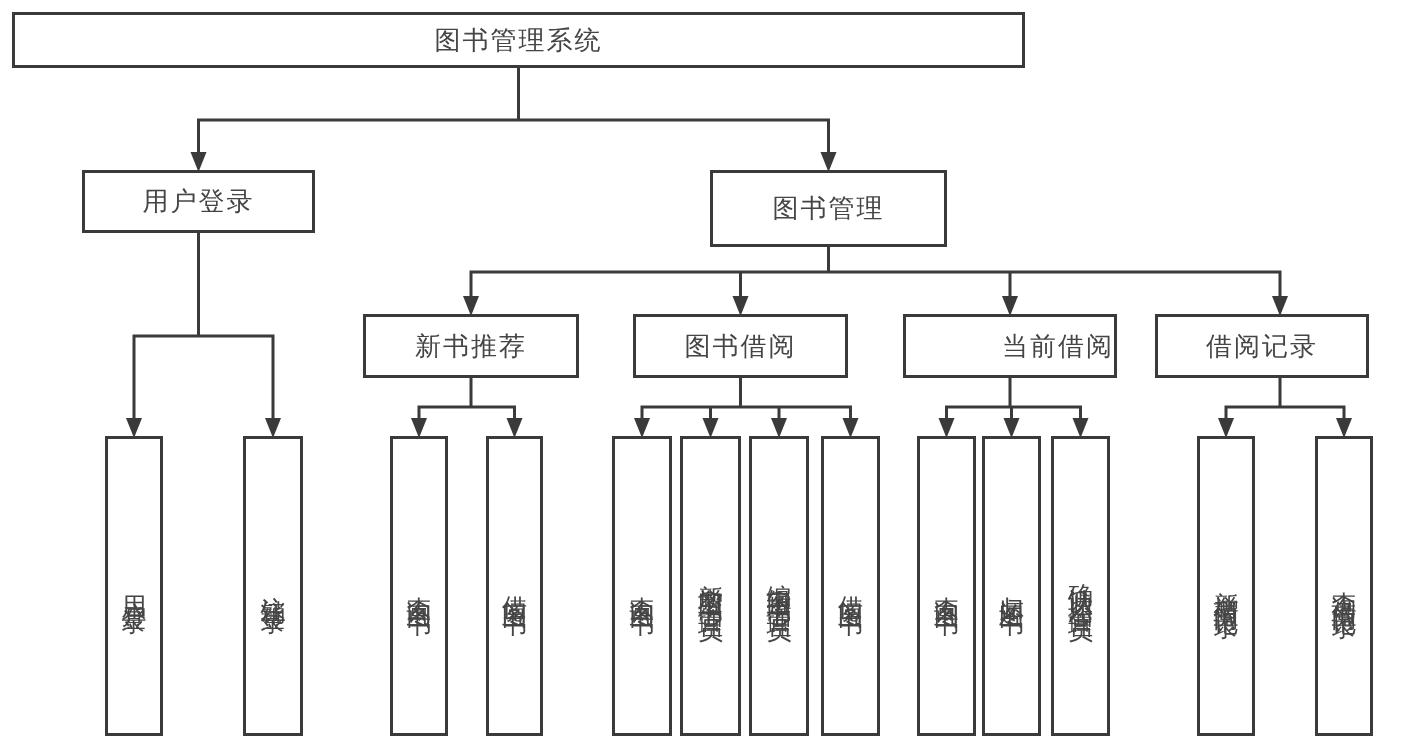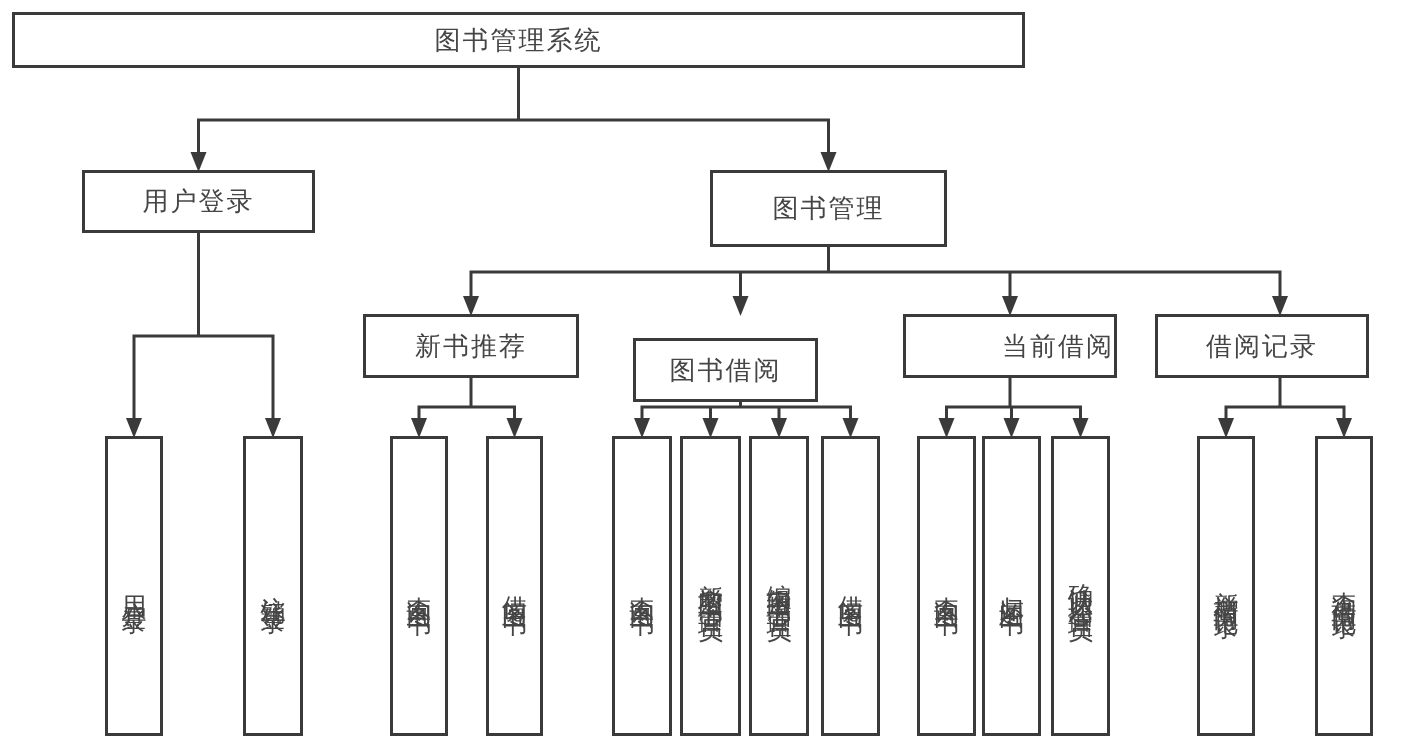--- a/index.html
+++ b/index.html
@@ -87,21 +87,21 @@
     </div>
     <div class="node" style="left: 82px; top: 170px; width: 233px; height: 63px;">
       <span>用户登录</span>
     </div>
     <div class="node" style="left: 710px; top: 170px; width: 237px; height: 77px;">
       <span>图书管理</span>
     </div>
     <div class="node" style="left: 363px; top: 314px; width: 216px; height: 64px; align-items: center;">
       <span>新书推荐</span>
     </div>
-    <div class="node" style="left: 633px; top: 314px; width: 185px; height: 64px; margin-top: 24px;">
+    <div class="node" style="left: 633px; top: 314px; width: 215px; height: 64px;">
       <span>图书借阅</span>
     </div>
     <div class="node" style="left: 903px; top: 314px; width: 214px; height: 64px; justify-content: flex-end;">
       <span>当前借阅</span>
     </div>
     <div class="node" style="left: 1155px; top: 314px; width: 214px; height: 64px;">
       <span>借阅记录</span>
     </div>
     <div class="node vertical" style="left: 105px; top: 436px; width: 58px; height: 300px;">
       <span>用户登录</span>

